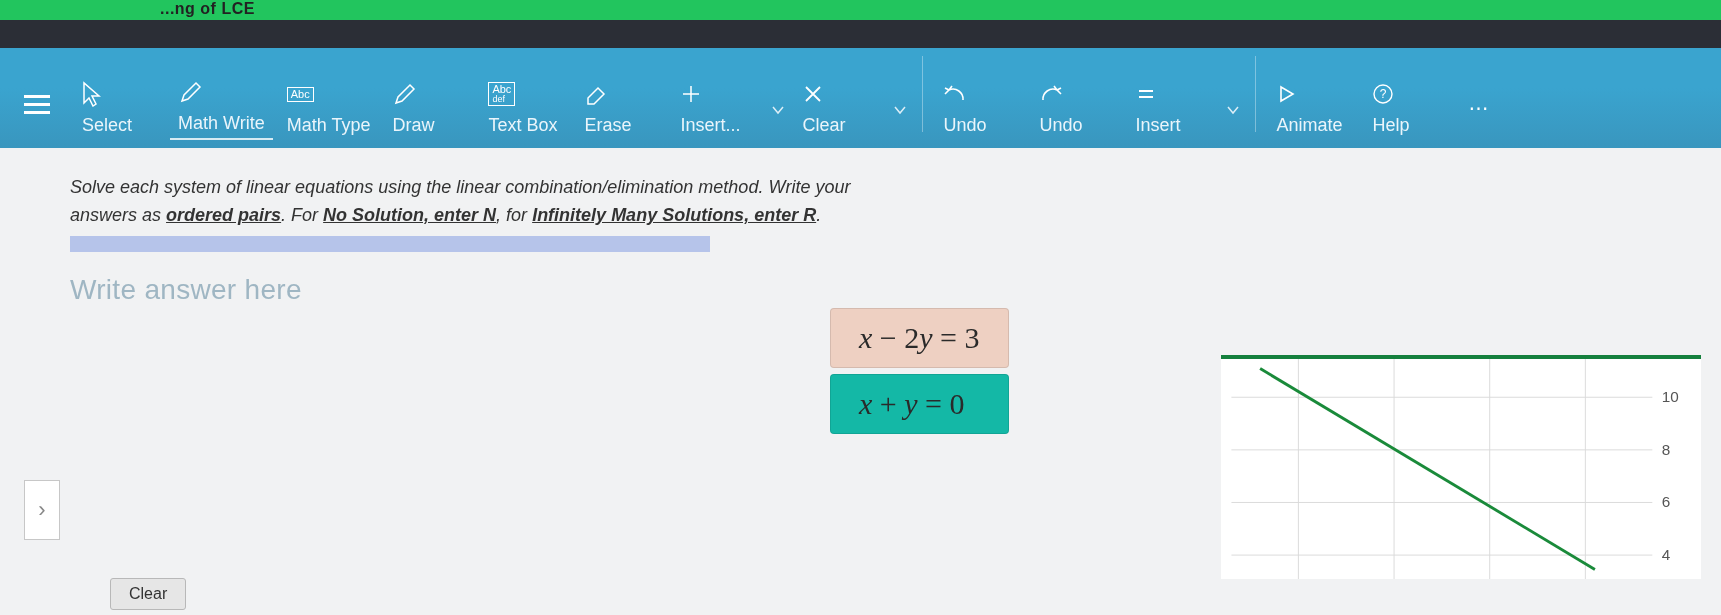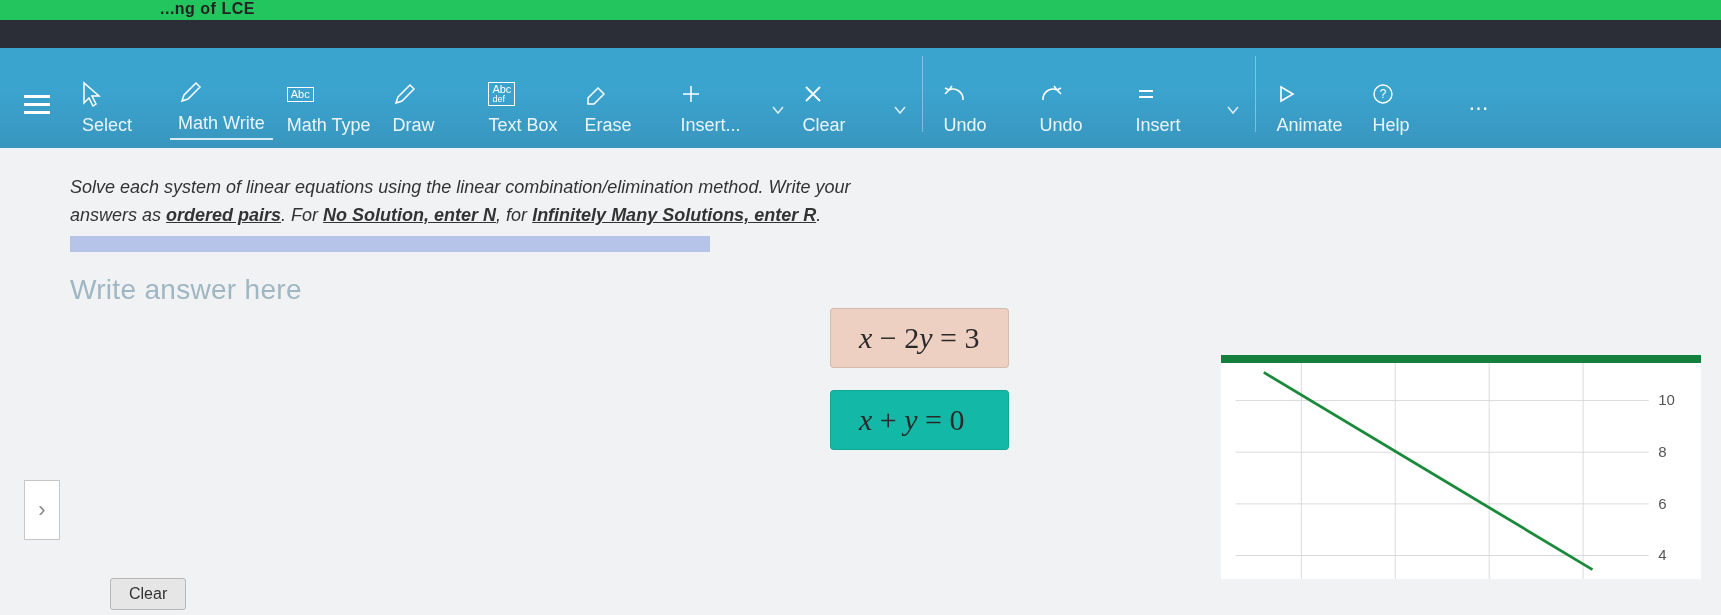--- a/index.html
+++ b/index.html
@@ -114,21 +114,21 @@
     font-size: 28px;
     color: #9fb6c3;
     letter-spacing: .3px;
   }
   .eq-stack {
     position: absolute;
     left: 830px;
     top: 160px;
     display: flex;
     flex-direction: column;
-    gap: 22px;
+    gap: 6px;
   }
   .eq {
     font-family: "Times New Roman", Georgia, serif;
     font-size: 30px;
     font-style: italic;
     color: #2a2a2a;
     padding: 12px 28px;
     border-radius: 4px;
     border: 1px solid rgba(0,0,0,0.1);
   }
@@ -161,21 +161,21 @@
     border-radius: 3px;
     cursor: pointer;
   }
   .graph {
     position: absolute;
     right: 20px;
     top: 355px;
     width: 480px;
     height: 224px;
     background: #fff;
-    border-top: 8px solid #15803d;
+    border-top: 4px solid #15803d;
   }
   .graph svg { width: 100%; height: 100%; }
   .abc-small {
     border: 1px solid #fff;
     font-size: 11px;
     padding: 1px 3px;
     color: #fff;
     line-height: 1;
   }
   .abc-sub { font-size: 9px; display: block; }

